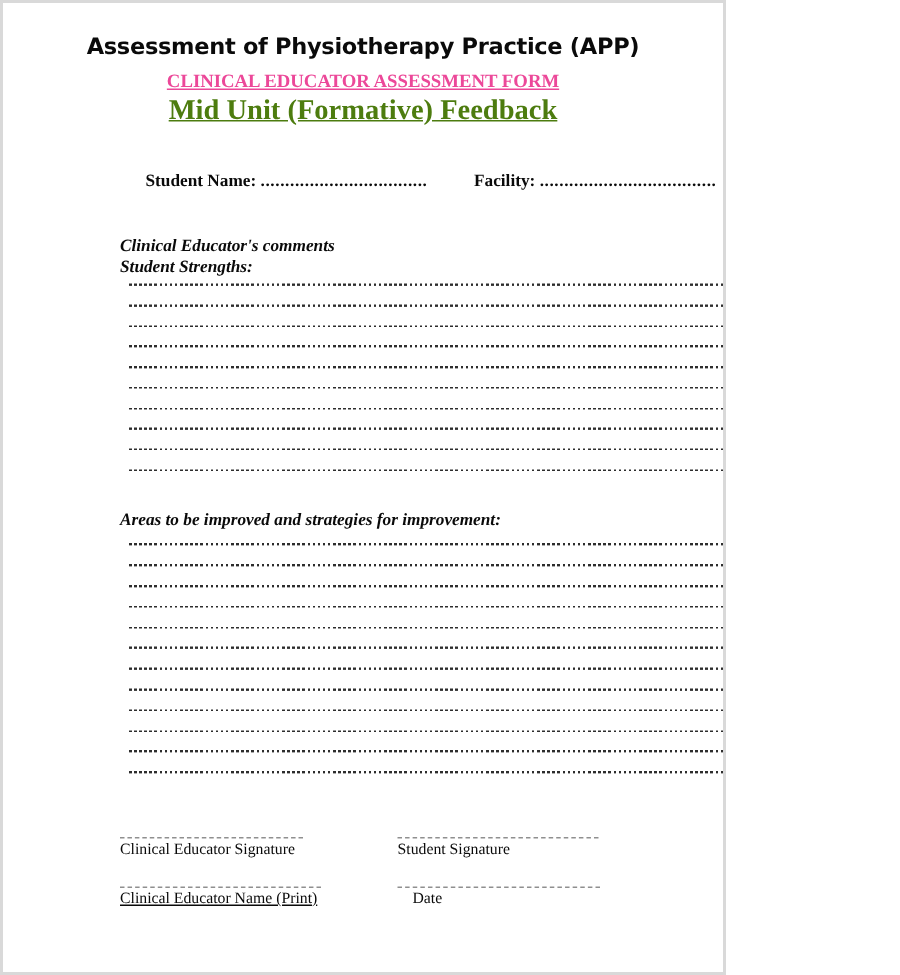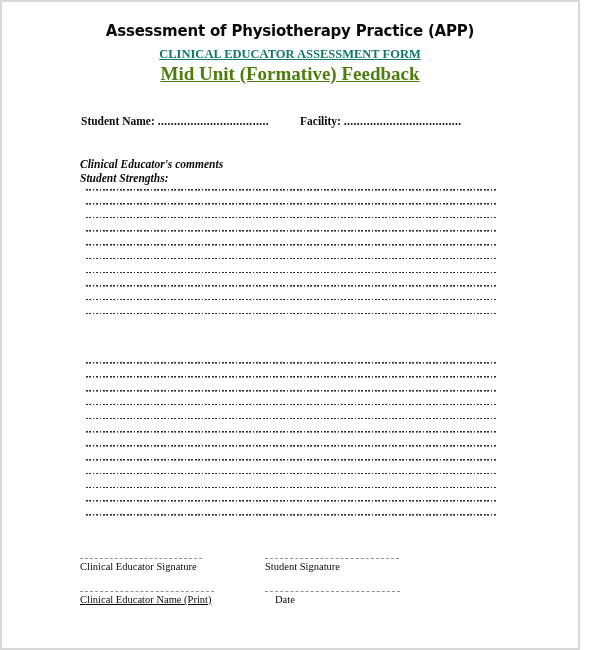--- a/index.html
+++ b/index.html
@@ -3,21 +3,21 @@
 <meta charset="utf-8">
 <style>
   html, body {
     margin: 0;
     padding: 0;
     background: #ffffff;
     font-family: "Liberation Serif", serif;
   }
   .page {
     position: relative;
-    width: 580px;
+    width: 484px;
     height: 650px;
     box-sizing: border-box;
     background: #ffffff;
     border: 2px solid #d9d9d9;
     overflow: hidden;
   }
   .abs { position: absolute; }
   .centered {
     left: 0;
     width: 100%;
@@ -32,38 +32,38 @@
     color: #0a0a0a;
     line-height: 20px;
   }
   .doc-subtitle {
     top: 46px;
     font-family: "Liberation Serif", serif;
     font-weight: bold;
     font-size: 12.5px;
     line-height: 13px;
     text-decoration: underline;
-    color: #0f766e;
+    color: #ec4899;
   }
   .doc-subtitle2 {
     top: 60px;
     font-family: "Liberation Serif", serif;
     font-weight: bold;
     font-size: 19px;
     line-height: 24px;
     text-decoration: underline;
     color: #4d7c0f;
   }
   .field {
     font-size: 11.5px;
     line-height: 14px;
     color: #0a0a0a;
     white-space: nowrap;
   }
-  .field .lbl { font-weight: bold; }
+  .field .lbl { font-weight: bold; margin-left: 16px; }
   .field .dots {
     font-weight: bold;
     letter-spacing: 0.4px;
   }
   .italic-head {
     font-weight: bold;
     font-style: italic;
     font-size: 11.5px;
     line-height: 13px;
     color: #0a0a0a;
@@ -120,20 +120,21 @@
       <div class="dot-line"></div>
       <div class="dot-line"></div>
       <div class="dot-line"></div>
       <div class="dot-line"></div>
       <div class="dot-line"></div>
       <div class="dot-line"></div>
       <div class="dot-line"></div>
       <div class="dot-line"></div>
     </div>
 
+  <div class="abs italic-head" style="left:78px; top:339px;">Areas to be improved and strategies for improvement:</div>
 
   <div class="abs lines-block lines-improve" style="top:348.2px;">
       <div class="dot-line"></div>
       <div class="dot-line"></div>
       <div class="dot-line"></div>
       <div class="dot-line"></div>
       <div class="dot-line"></div>
       <div class="dot-line"></div>
       <div class="dot-line"></div>
       <div class="dot-line"></div>

